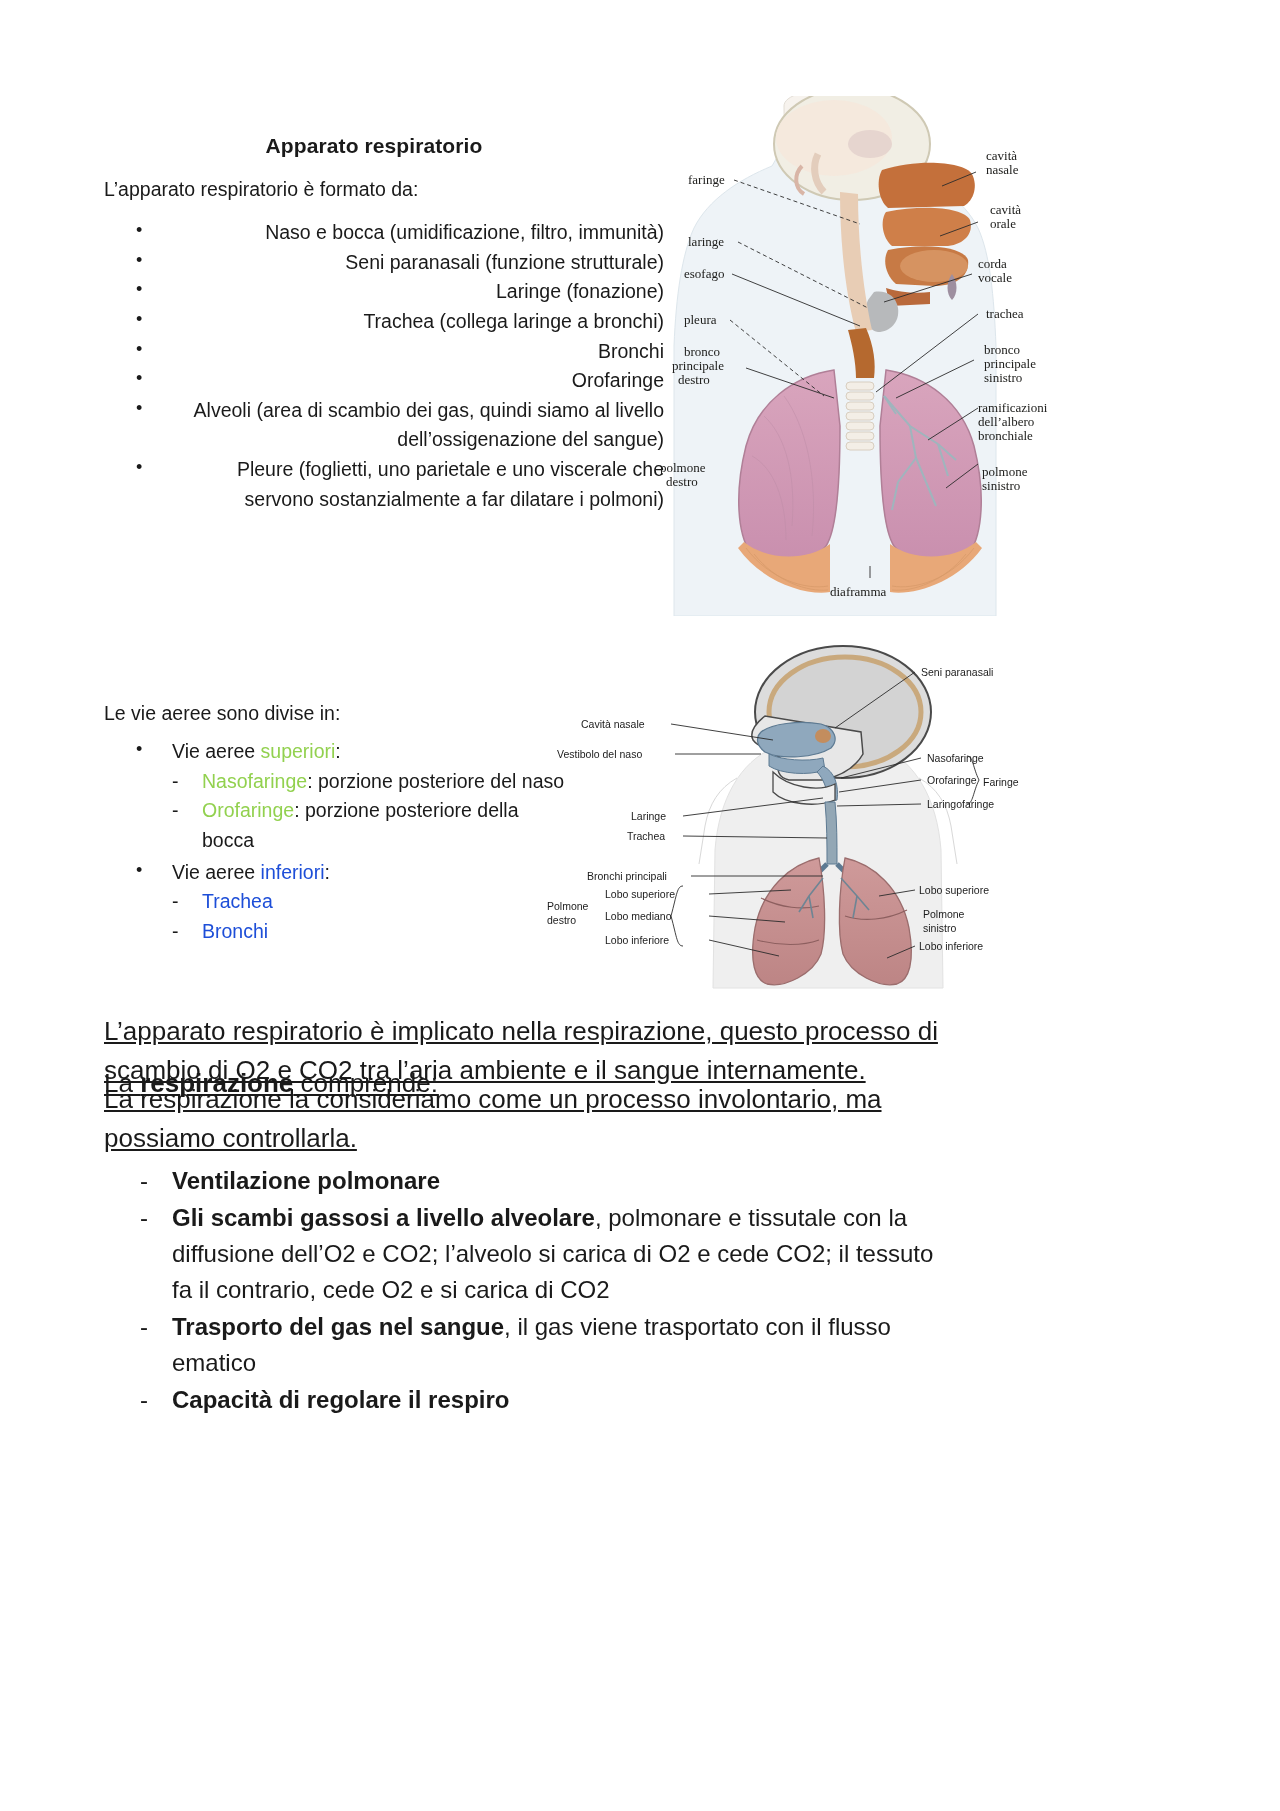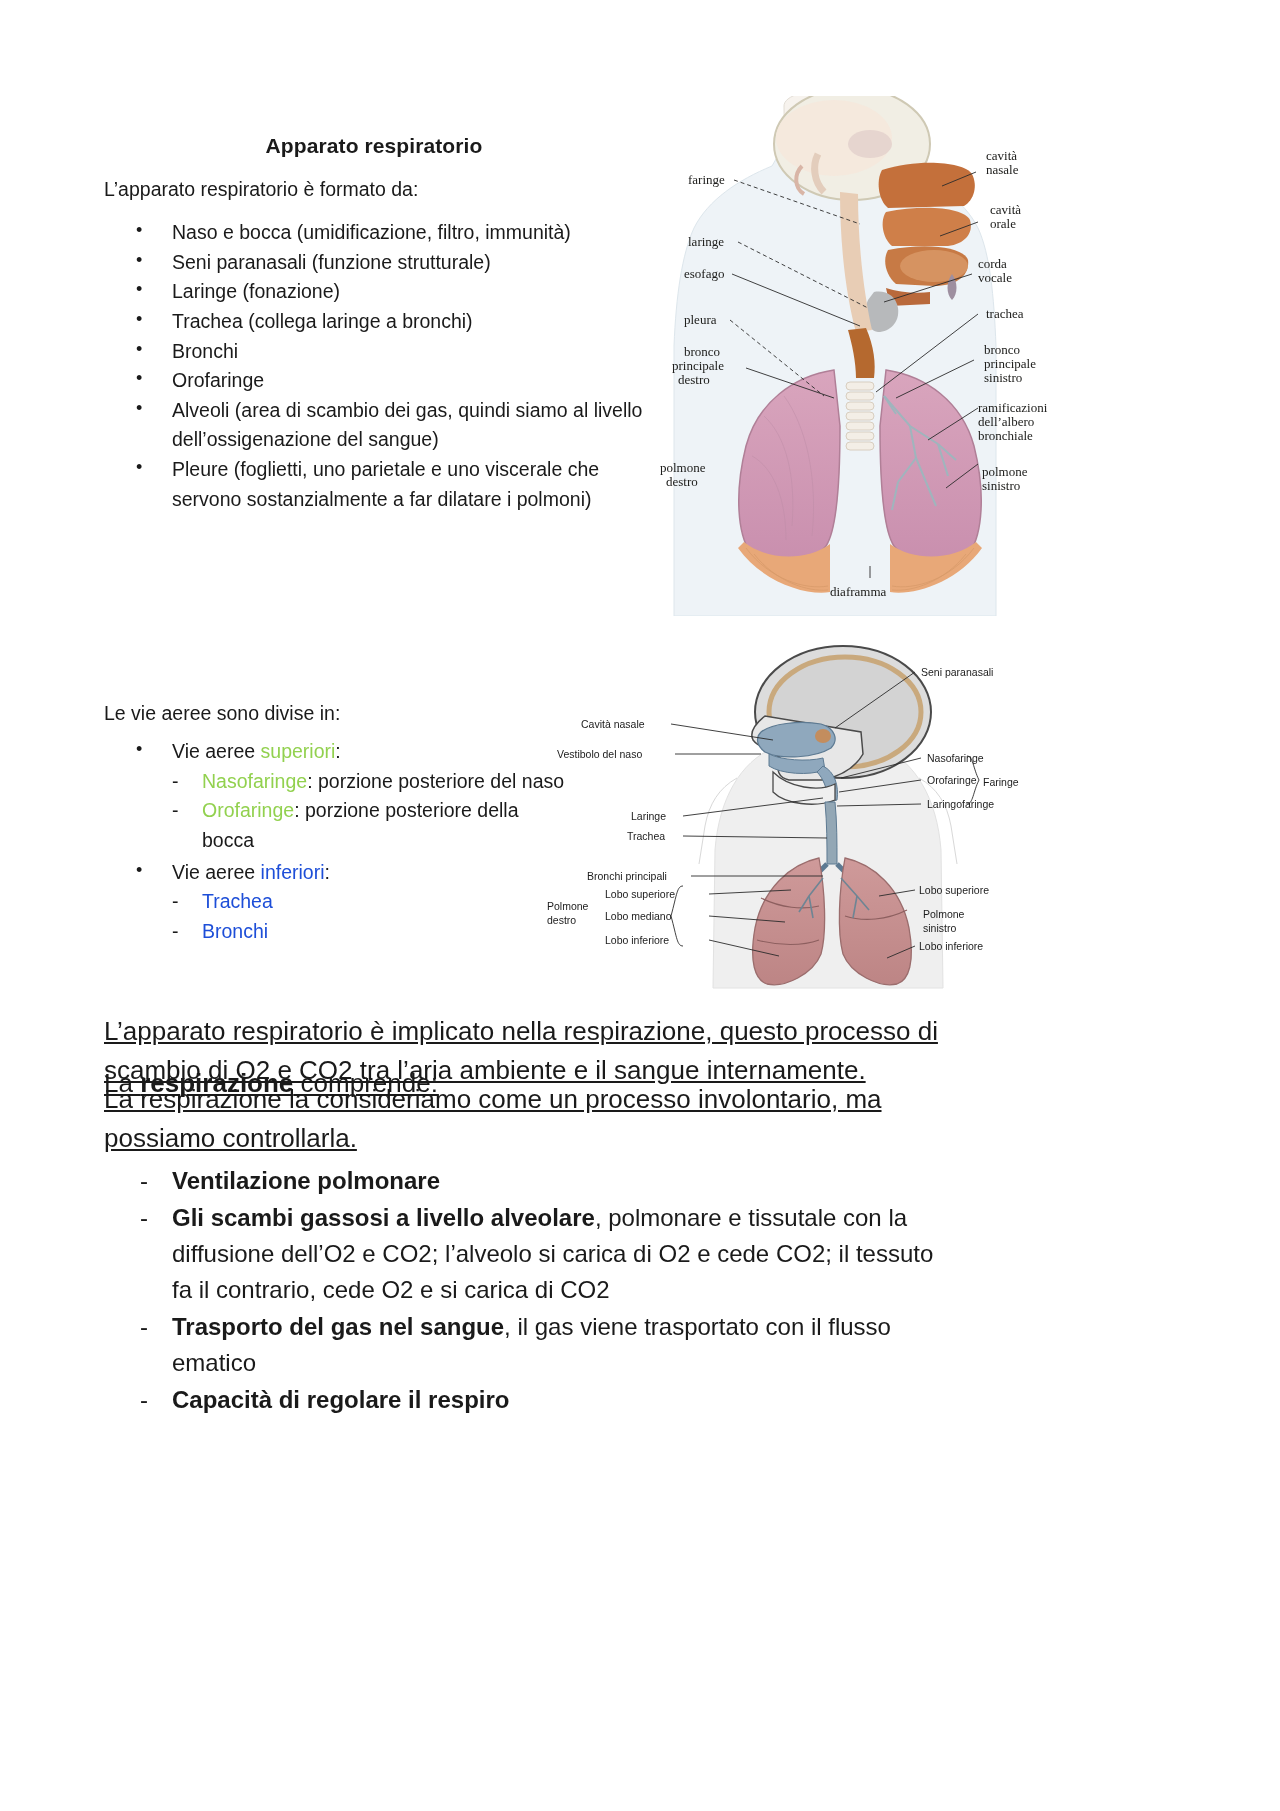--- a/index.html
+++ b/index.html
@@ -40,21 +40,21 @@
 
   .bullet-list {
     position: absolute;
     left: 104px;
     margin: 0;
     padding: 0;
     list-style: none;
     font-size: 19.5px;
     line-height: 1.52;
   }
-  #main-parts-list { top: 218px; width: 560px; }
+  #main-parts-list { top: 218px; width: 560px; text-align: right; }
 
   .bullet-list > li {
     position: relative;
     padding-left: 68px;
     margin-bottom: 0px;
   }
   .bullet-list > li::before {
     content: "\2022";
     position: absolute;
     left: 32px;

